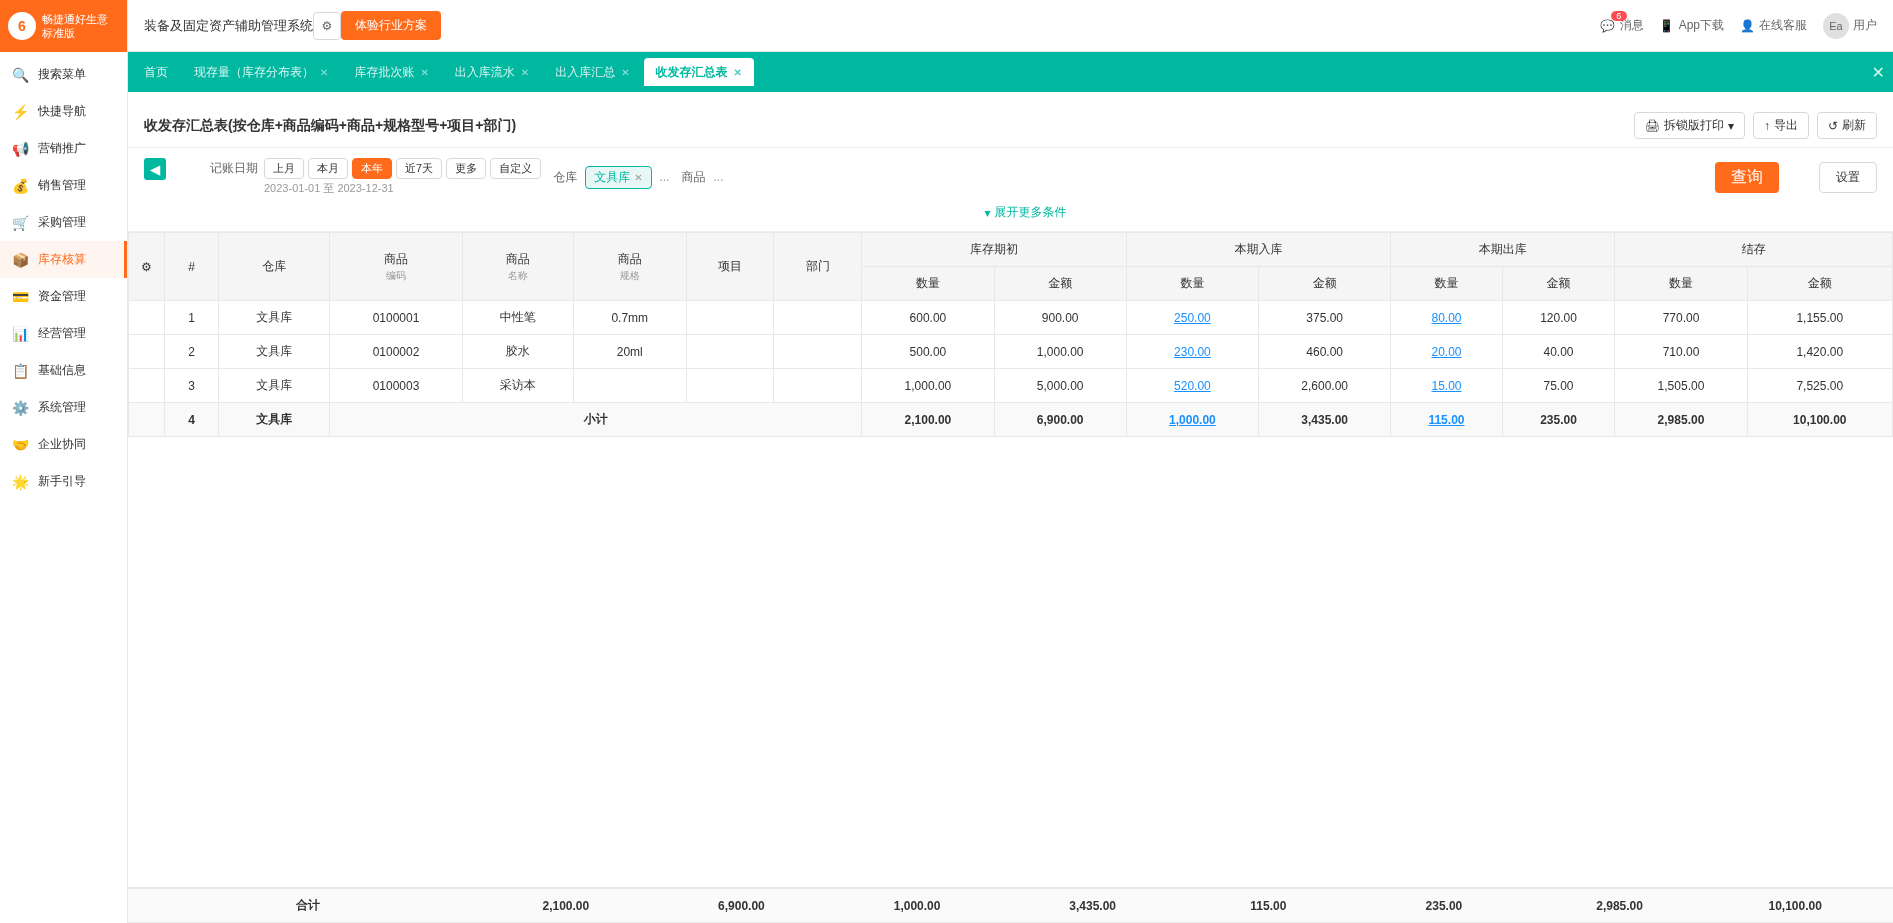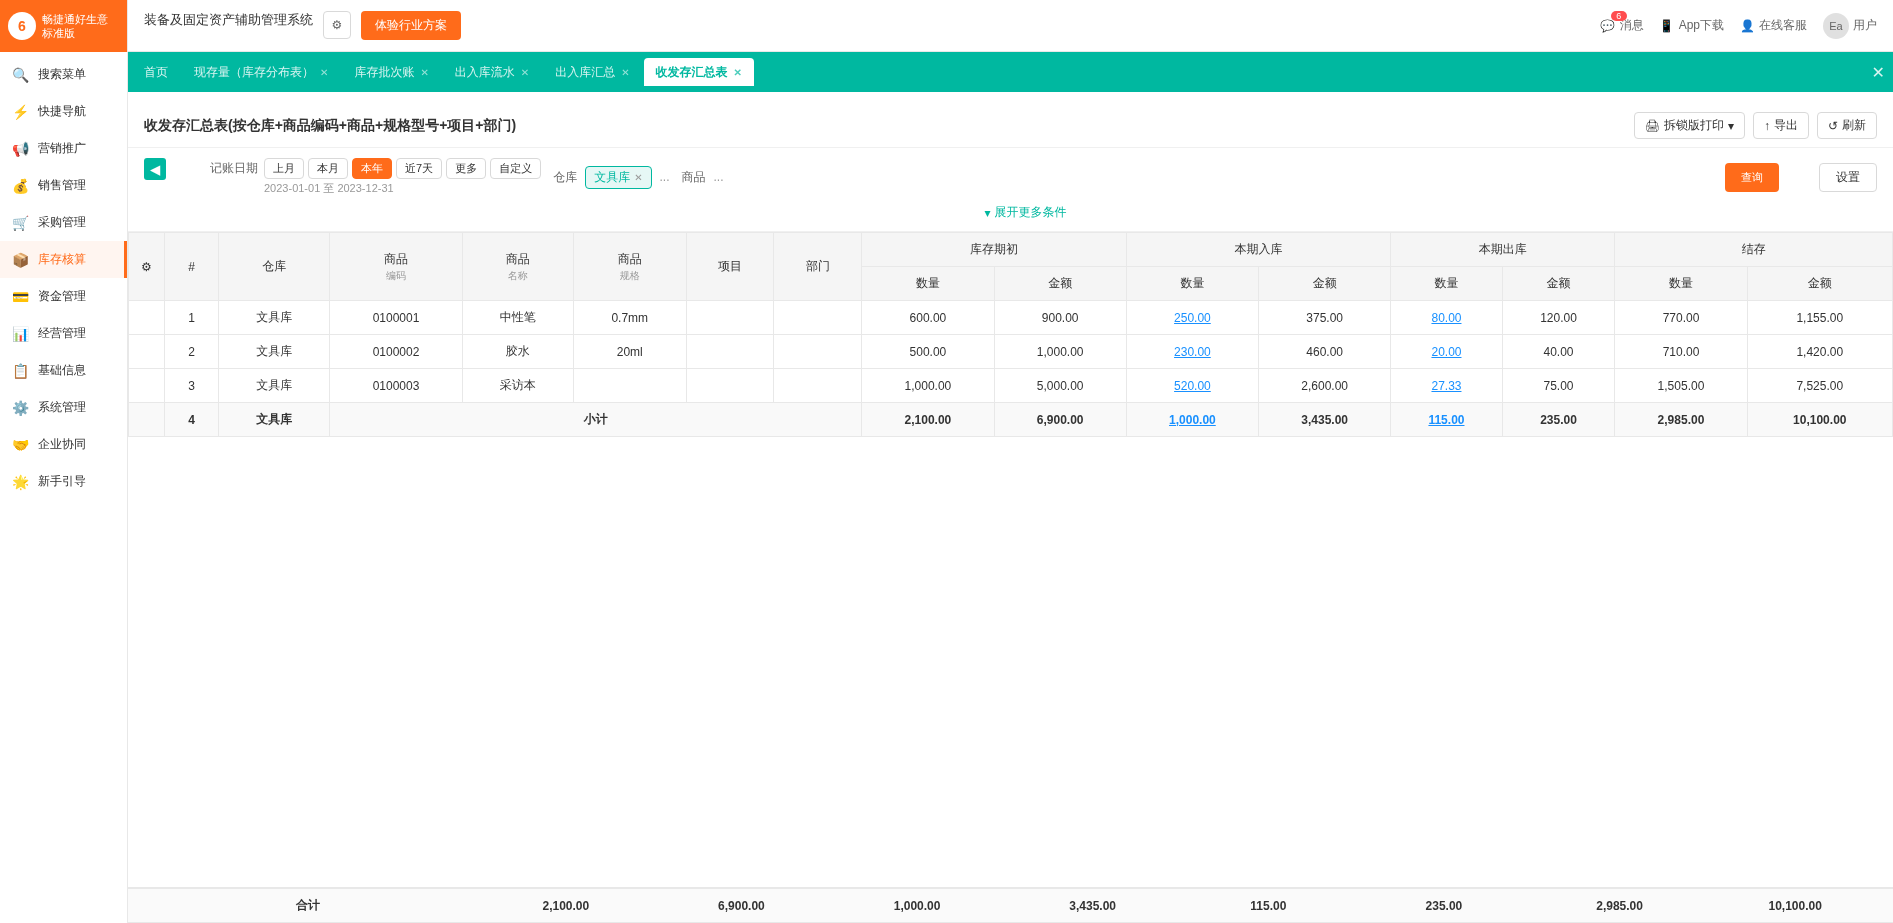--- a/index.html
+++ b/index.html
@@ -21,21 +21,21 @@
     .sidebar-item.active { background: #fff5f0; color: #ff6b1a; border-right: 3px solid #ff6b1a; }
     .sidebar-item .icon { font-size: 14px; width: 18px; text-align: center; }
 
     
     .main { flex: 1; display: flex; flex-direction: column; overflow: hidden; }
 
     
     .top-header {
       height: 52px; background: #fff; display: flex; align-items: center; justify-content: space-between; padding: 0 16px; border-bottom: 1px solid #e8e8e8; flex-shrink: 0;
     }
-    .header-left { display: flex; align-items: flex-start; gap: 10px; }
+    .header-left { display: flex; align-items: center; gap: 0; }
     .settings-btn { width: 28px; height: 28px; border: 1px solid #d9d9d9; border-radius: 4px; display: flex; align-items: center; justify-content: center; cursor: pointer; color: #666; }
     .trial-btn { background: #ff6b1a; color: #fff; border: none; border-radius: 4px; padding: 6px 14px; font-size: 12px; cursor: pointer; }
     .header-right { display: flex; align-items: center; gap: 16px; color: #666; font-size: 12px; }
     .header-icon-item { display: flex; align-items: center; gap: 4px; cursor: pointer; position: relative; }
     .notification-badge { background: #ff4d4f; color: #fff; font-size: 9px; border-radius: 8px; padding: 0 4px; position: absolute; top: -6px; left: 10px; min-width: 16px; text-align: center; }
     .user-avatar { width: 26px; height: 26px; border-radius: 50%; background: #e0e0e0; display: flex; align-items: center; justify-content: center; font-size: 11px; color: #666; }
 
     
     .tabs-bar {
       background: #00b8a0; display: flex; align-items: center; height: 40px; flex-shrink: 0; padding: 0 4px; gap: 2px;
@@ -52,21 +52,21 @@
 
     
     .page-header { padding: 20px 16px 8px; border-bottom: 1px solid #f0f0f0; display: flex; align-items: center; justify-content: space-between; }
     .page-title { font-size: 14px; font-weight: bold; color: #333; }
     .page-actions { display: flex; align-items: center; gap: 8px; }
     .action-btn { display: flex; align-items: center; gap: 4px; border: 1px solid #d9d9d9; border-radius: 4px; padding: 4px 10px; cursor: pointer; font-size: 12px; color: #333; background: #fff; }
     .date-btn { padding: 2px 8px; border: 1px solid #d9d9d9; border-radius: 4px; cursor: pointer; font-size: 11px; color: #333; background: #fff; }
     .date-btn.active { background: #ff6b1a; color: #fff; border-color: #ff6b1a; }
     .warehouse-tag { display: flex; align-items: center; gap: 4px; background: #e6f7f5; border: 1px solid #00b8a0; border-radius: 4px; padding: 2px 8px; font-size: 12px; color: #00b8a0; }
     .warehouse-tag .remove { cursor: pointer; color: #999; font-size: 10px; }
-    .search-btn { background: #ff6b1a; color: #fff; border: none; border-radius: 4px; padding: 5px 16px; font-size: 11px; cursor: pointer; }
+    .search-btn { background: #ff6b1a; color: #fff; border: none; border-radius: 4px; padding: 5px 16px; font-size: 16px; cursor: pointer; }
     .set-btn { background: #fff; color: #333; border: 1px solid #d9d9d9; border-radius: 4px; padding: 5px 16px; font-size: 12px; cursor: pointer; margin-left: 34px; }
 
     
     .table-container { flex: 1; overflow-x: auto; }
     table { width: 100%; border-collapse: collapse; font-size: 12px; }
     th { background: #f5f5f5; padding: 8px 10px; text-align: center; border: 1px solid #e8e8e8; color: #333; font-weight: 500; white-space: nowrap; }
     td { padding: 8px 10px; text-align: center; border: 1px solid #e8e8e8; color: #333; white-space: nowrap; }
     .subtotal-row td { background: #f9f9f9; font-weight: bold; }
     .link-cell { color: #1890ff; text-decoration: underline; cursor: pointer; }
     .settings-col { width: 36px; }
@@ -327,21 +327,21 @@
     <td>文具库</td>
     <td>0100003</td>
     <td>采访本</td>
     <td></td>
     <td></td>
     <td></td>
     <td>1,000.00</td>
     <td>5,000.00</td>
     <td class="link-cell">520.00</td>
     <td>2,600.00</td>
-    <td class="link-cell">27.33</td>
+    <td class="link-cell">15.00</td>
     <td>75.00</td>
     <td>1,505.00</td>
     <td>7,525.00</td>
   </tr>
             <tr class="subtotal-row">
   <td></td>
   <td>4</td>
   <td>文具库</td>
   <td colspan="5">小计</td>
   <td>2,100.00</td>

